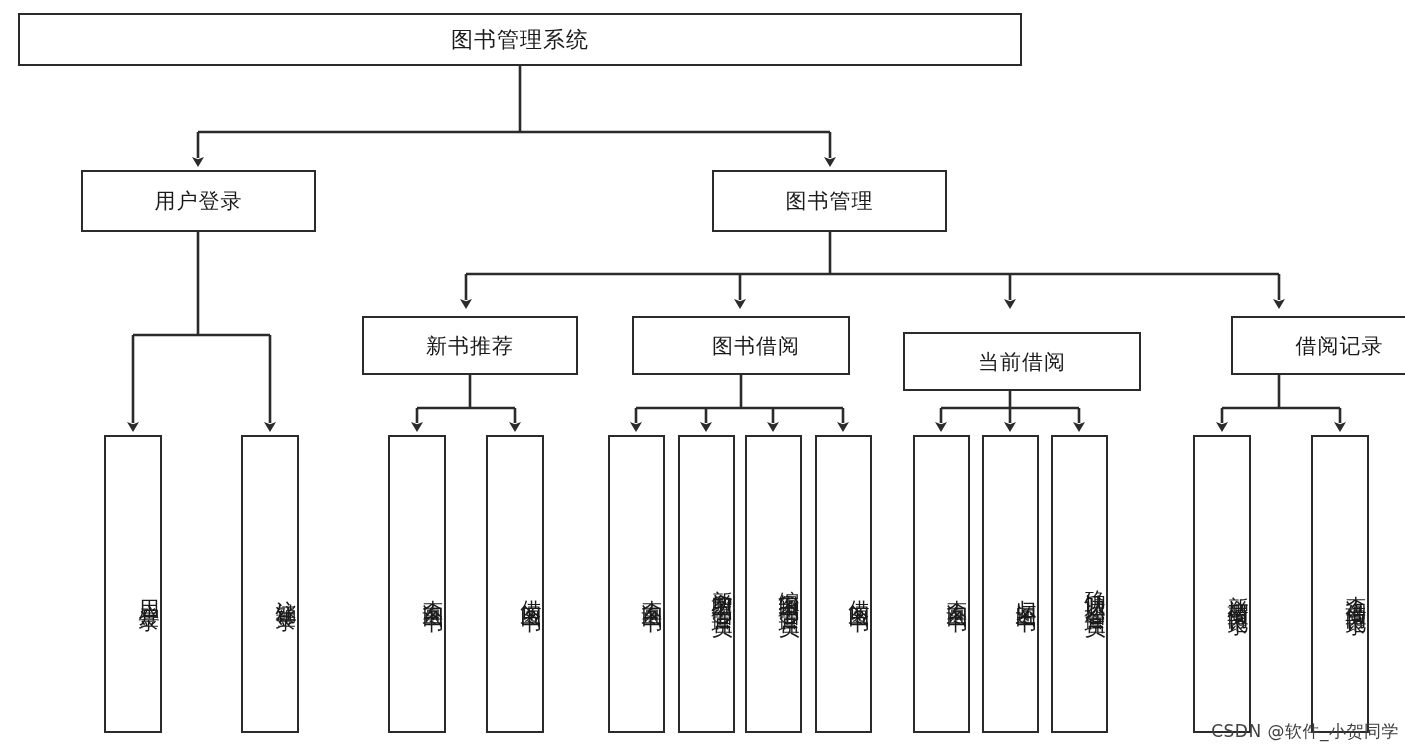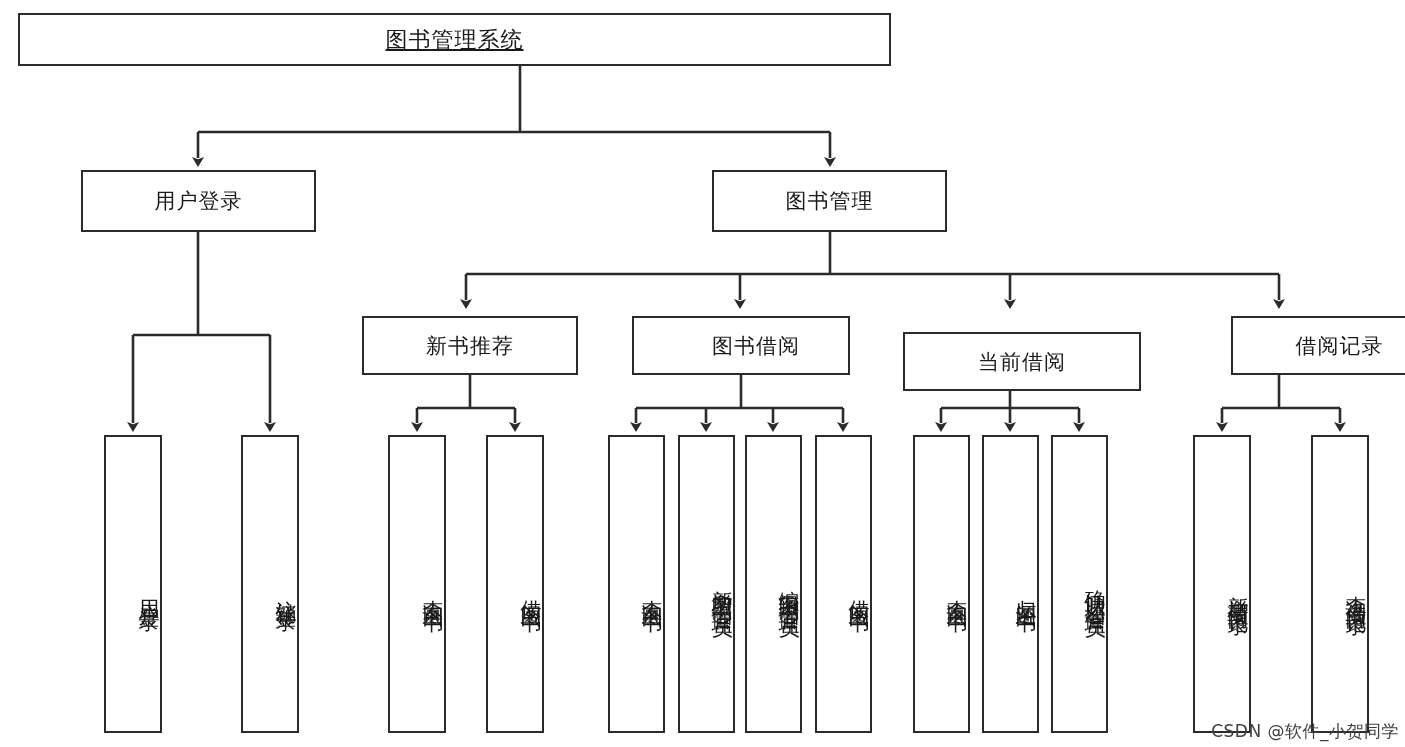--- a/index.html
+++ b/index.html
@@ -66,21 +66,21 @@
       <path d="M1010,408 L1010,423" marker-end="url(#ar)"></path>
       <path d="M1079,408 L1079,423" marker-end="url(#ar)"></path>
 
       <path d="M1279,375 L1279,408"></path>
       <path d="M1222,408 L1340,408"></path>
       <path d="M1222,408 L1222,423" marker-end="url(#ar)"></path>
       <path d="M1340,408 L1340,423" marker-end="url(#ar)"></path>
     </g>
   </svg>
 
-  <div class="node h root" style="left:18px;top:13px;width:873px;height:53px;text-decoration:underline;">图书管理系统</div>
+  <div class="node h root" style="left:18px;top:13px;width:1004px;height:53px;">图书管理系统</div>
 
   <div class="node h" style="left:81px;top:170px;width:235px;height:62px;">用户登录</div>
   <div class="node h" style="left:362px;top:316px;width:216px;height:59px;">新书推荐</div>
 
   <div class="node h" style="left:712px;top:170px;width:235px;height:62px;">图书管理</div>
   <div class="node h" style="left:632px;top:316px;width:218px;height:59px;padding-left:30px;">图书借阅</div>
   <div class="node h" style="left:903px;top:332px;width:238px;height:59px;">当前借阅</div>
   <div class="node h" style="left:1231px;top:316px;width:217px;height:59px;">借阅记录</div>
 
   <div class="node v" style="left:104px;top:435px;width:58px;height:298px;">用户登录</div>

